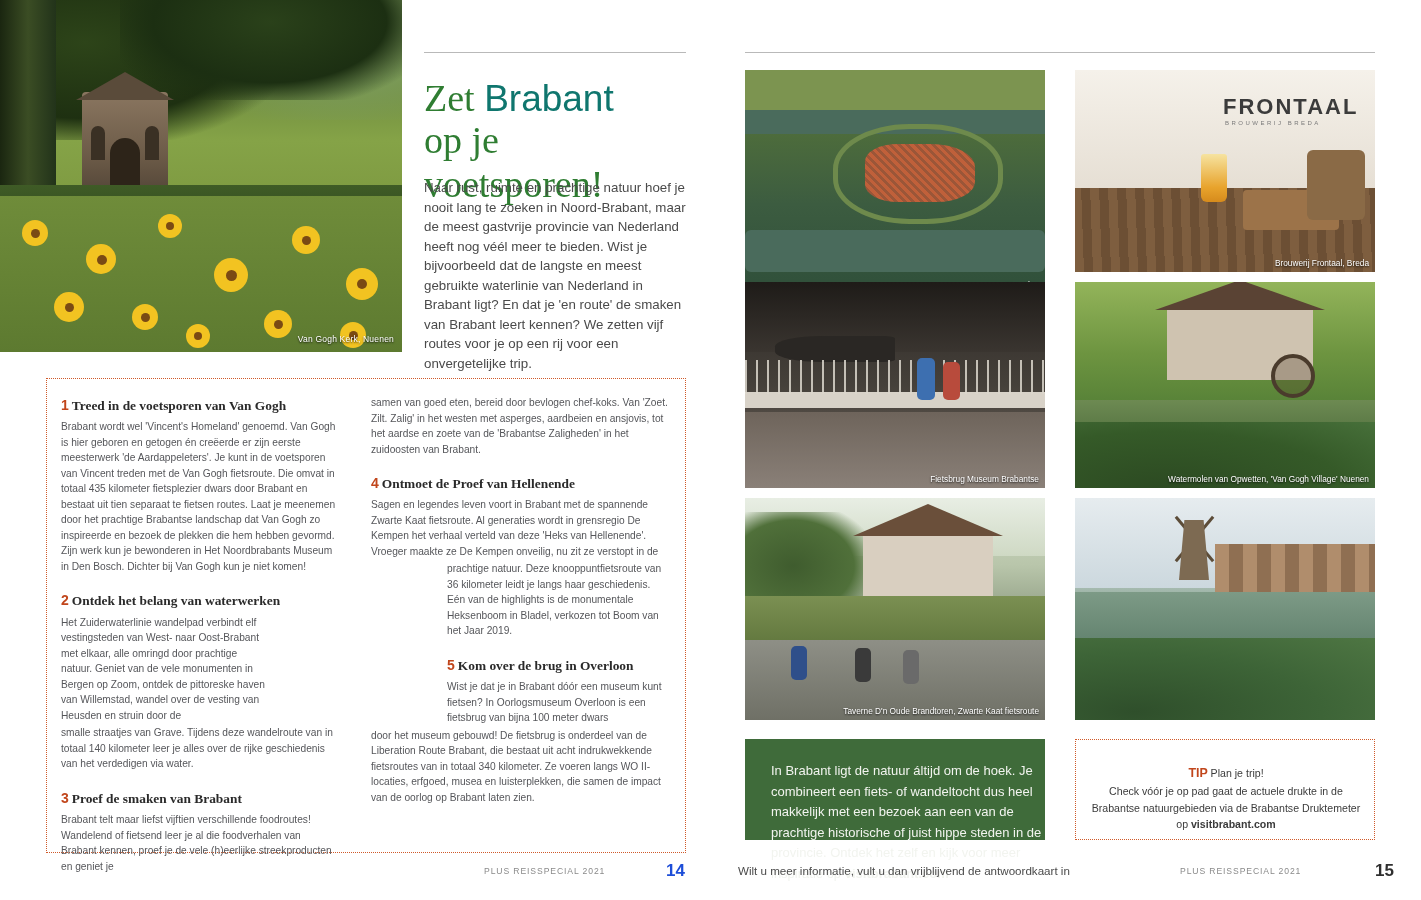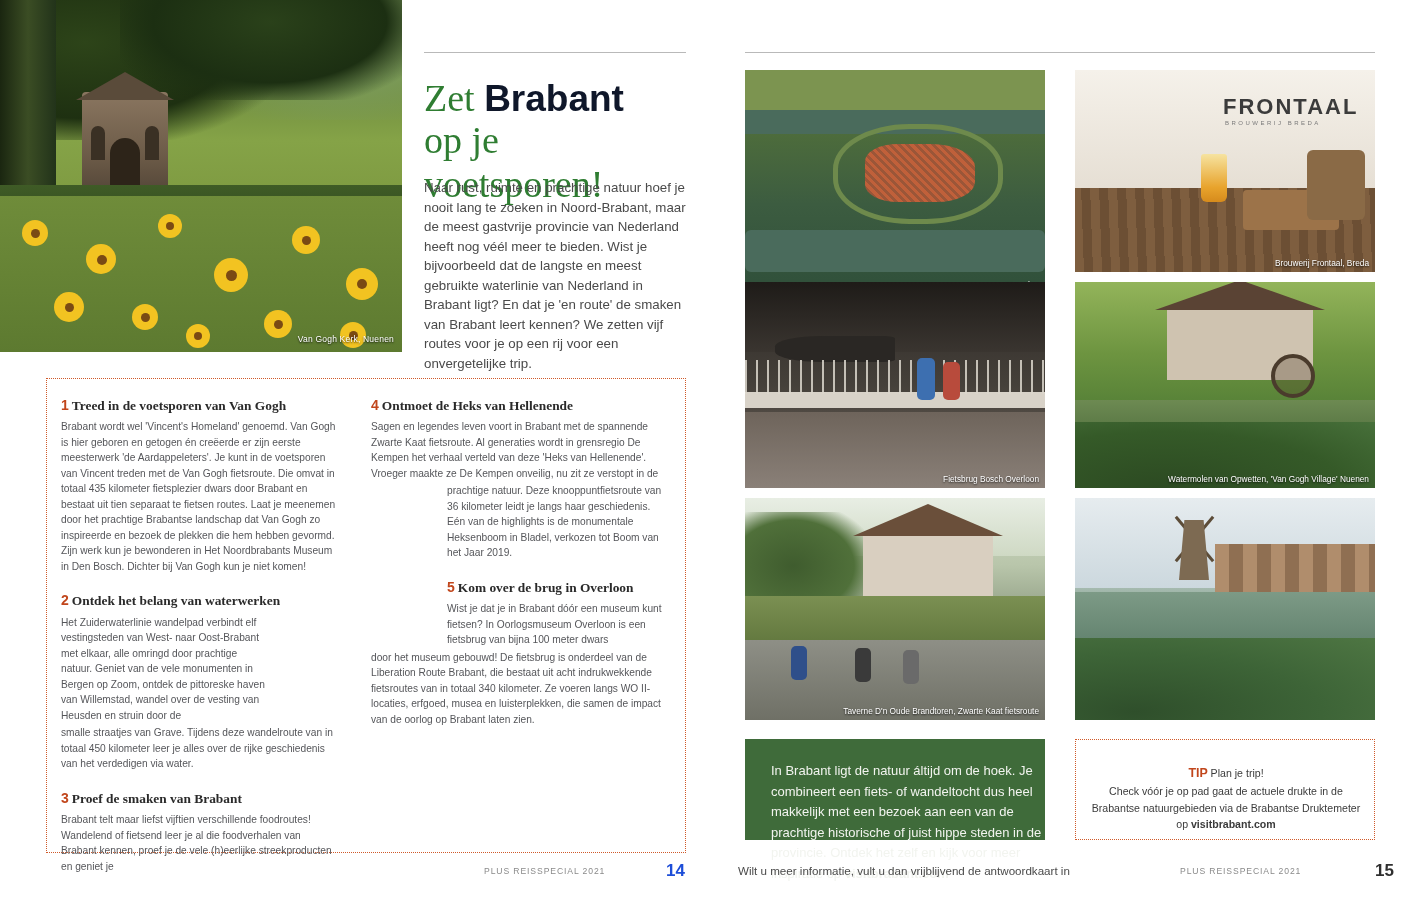--- a/index.html
+++ b/index.html
@@ -72,21 +72,21 @@
   }
 
   
   .headline {
     position:absolute; left:424px; top:52px; width:262px;
   }
   .headline .rule {
     width:262px; height:1px; background:#b9b9b9; margin-bottom:26px;
   }
   .h-line1 { font-family:"Liberation Serif", serif; font-size:38px; color:#2f7d32; line-height:1.05; }
-  .h-line1 b { font-family:"Liberation Sans", sans-serif; font-weight:bold; font-size:37px; color:#0f172a; }
+  .h-line1 b { font-family:"Liberation Sans", sans-serif; font-weight:normal; font-size:37px; color:#0f766e; }
   .h-line2 { font-family:"Liberation Serif", serif; font-size:38px; color:#2f7d32; line-height:1.15; }
   .intro {
     position:absolute; left:424px; top:178px; width:262px;
     font-size:13.3px; line-height:1.47; color:#4a4a4a;
   }
 
   
   .dotted-box {
     position:absolute; left:46px; top:378px; width:640px; height:475px;
     border:1px dotted #d05a2a;
@@ -305,29 +305,30 @@
     <div class="intro">Naar rust, ruimte en prachtige natuur hoef je nooit lang te zoeken in Noord-Brabant, maar de meest gastvrije provincie van Nederland heeft nog véél meer te bieden. Wist je bijvoorbeeld dat de langste en meest gebruikte waterlinie van Nederland in Brabant ligt? En dat je 'en route' de smaken van Brabant leert kennen? We zetten vijf routes voor je op een rij voor een onvergetelijke trip.</div>
 
     <div class="dotted-box">
 
       <div class="col col-a">
         <div class="sec-head"><span class="num">1</span><span>Treed in de voetsporen van Van Gogh</span></div>
         <div class="sec-body">Brabant wordt wel 'Vincent's Homeland' genoemd. Van Gogh is hier geboren en getogen én creëerde er zijn eerste meesterwerk 'de Aardappeleters'. Je kunt in de voetsporen van Vincent treden met de Van Gogh fietsroute. Die omvat in totaal 435 kilometer fietsplezier dwars door Brabant en bestaat uit tien separaat te fietsen routes. Laat je meenemen door het prachtige Brabantse landschap dat Van Gogh zo inspireerde en bezoek de plekken die hem hebben gevormd. Zijn werk kun je bewonderen in Het Noordbrabants Museum in Den Bosch. Dichter bij Van Gogh kun je niet komen!</div>
 
         <div class="sec-head"><span class="num">2</span><span>Ontdek het belang van waterwerken</span></div>
         <div class="sec-body wrap-narrow">Het Zuiderwaterlinie wandelpad verbindt elf vestingsteden van West- naar Oost-Brabant met elkaar, alle omringd door prachtige natuur. Geniet van de vele monumenten in Bergen op Zoom, ontdek de pittoreske haven van Willemstad, wandel over de vesting van Heusden en struin door de</div>
-        <div class="sec-body">smalle straatjes van Grave. Tijdens deze wandelroute van in totaal 450 kilometer leer je alles over de rijke geschiedenis van het verdedigen via water.</div>
+        <div class="sec-body">smalle straatjes van Grave. Tijdens deze wandelroute van in totaal 140 kilometer leer je alles over de rijke geschiedenis van het verdedigen via water.</div>
 
         <div class="sec-head"><span class="num">3</span><span>Proef de smaken van Brabant</span></div>
         <div class="sec-body">Brabant telt maar liefst vijftien verschillende foodroutes! Wandelend of fietsend leer je al die foodverhalen van Brabant kennen, proef je de vele (h)eerlijke streekproducten en geniet je</div>
       </div>
 
       <div class="col col-b">
-
-        <div class="sec-head"><span class="num">4</span><span>Ontmoet de Heks van Hellenende</span></div>
+        <div class="sec-body">samen van goed eten, bereid door bevlogen chef-koks. Van 'Zoet. Zilt. Zalig' in het westen met asperges, aardbeien en ansjovis, tot het aardse en zoete van de 'Brabantse Zaligheden' in het zuidoosten van Brabant.</div>
+
+        <div class="sec-head"><span class="num">4</span><span>Ontmoet de Proef van Hellenende</span></div>
         <div class="sec-body">Sagen en legendes leven voort in Brabant met de spannende Zwarte Kaat fietsroute. Al generaties wordt in grensregio De Kempen het verhaal verteld van deze 'Heks van Hellenende'. Vroeger maakte ze De Kempen onveilig, nu zit ze verstopt in de</div>
         <div class="sec-body wrap-narrow-b">prachtige natuur. Deze knooppuntfietsroute van 36 kilometer leidt je langs haar geschiedenis. Eén van de highlights is de monumentale Heksenboom in Bladel, verkozen tot Boom van het Jaar 2019.</div>
 
         <div class="sec-head" style="margin-left:76px;"><span class="num">5</span><span>Kom over de brug in Overloon</span></div>
         <div class="sec-body wrap-narrow-b">Wist je dat je in Brabant dóór een museum kunt fietsen? In Oorlogsmuseum Overloon is een fietsbrug van bijna 100 meter dwars</div>
         <div class="sec-body">door het museum gebouwd! De fietsbrug is onderdeel van de Liberation Route Brabant, die bestaat uit acht indrukwekkende fietsroutes van in totaal 340 kilometer. Ze voeren langs WO II-locaties, erfgoed, musea en luisterplekken, die samen de impact van de oorlog op Brabant laten zien.</div>
 
       </div>
 
     </div>
@@ -360,21 +361,21 @@
     </div>
 
     <div class="ph" id="ph-overloon">
       <div class="ceil"></div>
       <div class="plane"></div>
       <div class="floor"></div>
       <div class="bridge"></div>
       <div class="rail"></div>
       <div class="cyc1"></div>
       <div class="cyc2"></div>
-      <div class="cap">Fietsbrug Bosch Overloon</div>
+      <div class="cap">Fietsbrug Museum Brabantse</div>
     </div>
 
     <div class="ph" id="ph-watermolen">
       <div class="bld"></div>
       <div class="wheel"></div>
       <div class="water"></div>
       <div class="fg"></div>
       <div class="cap">Watermolen van Opwetten, 'Van Gogh Village' Nuenen</div>
     </div>
 

